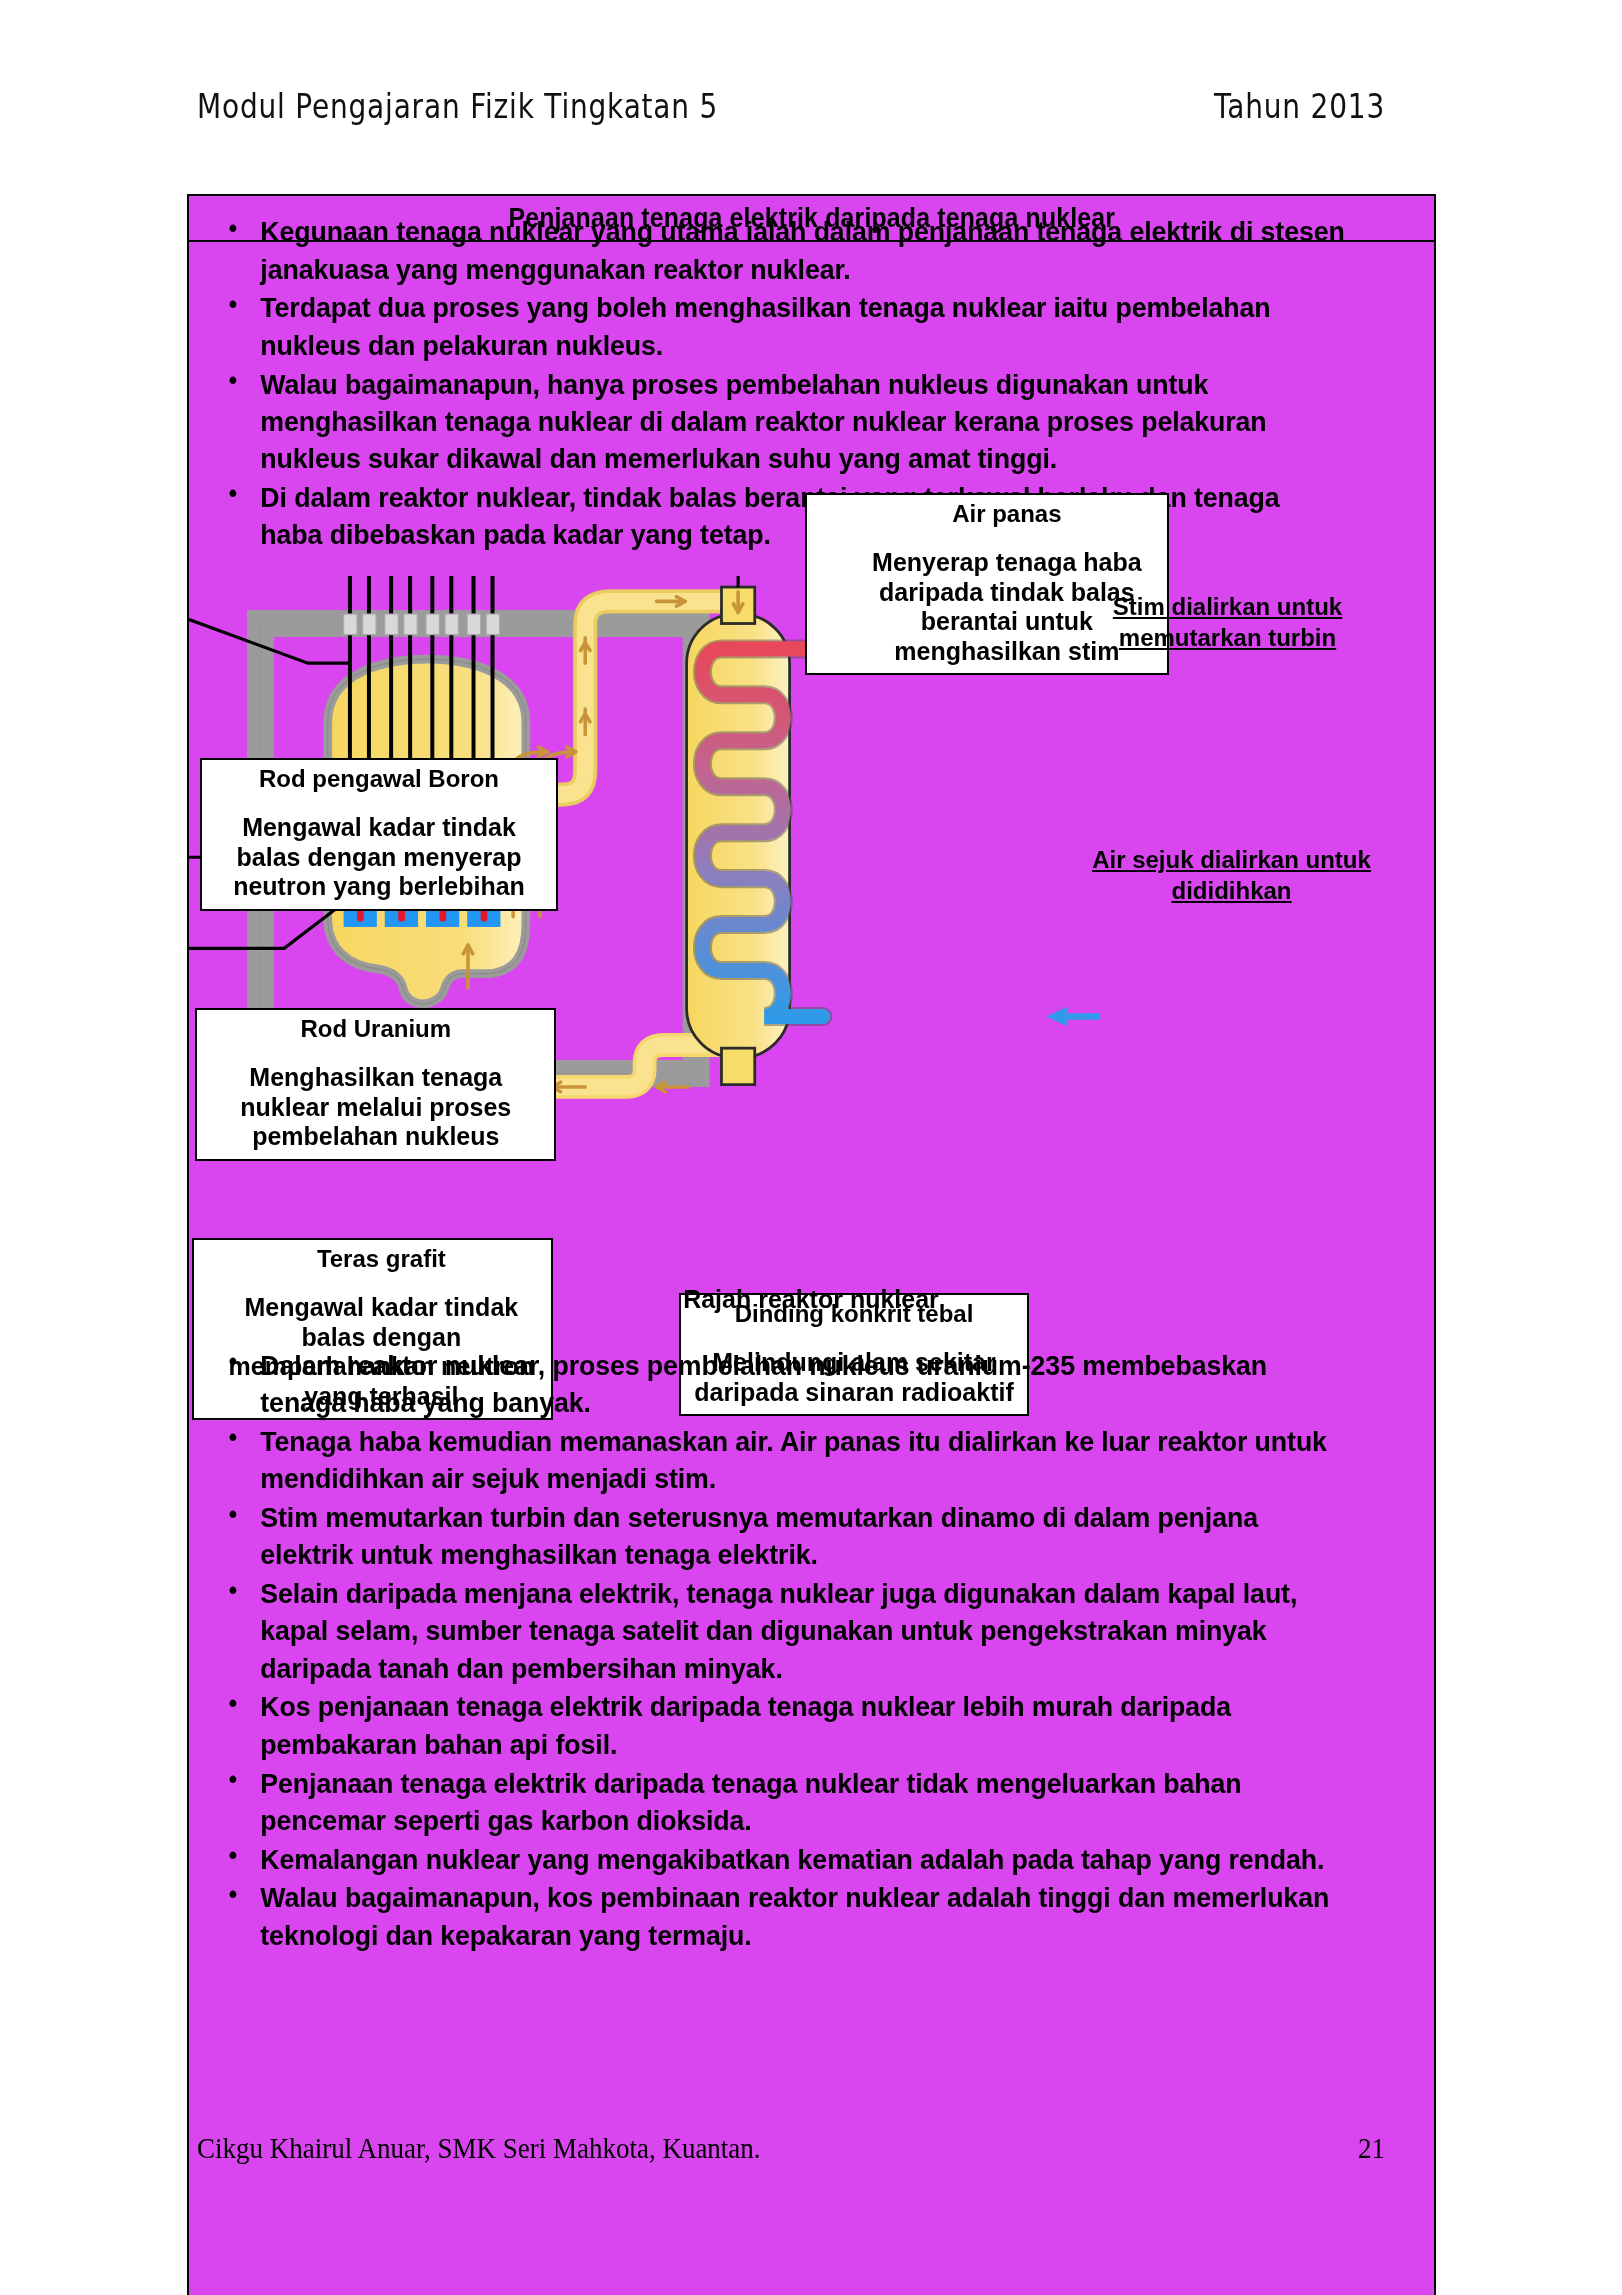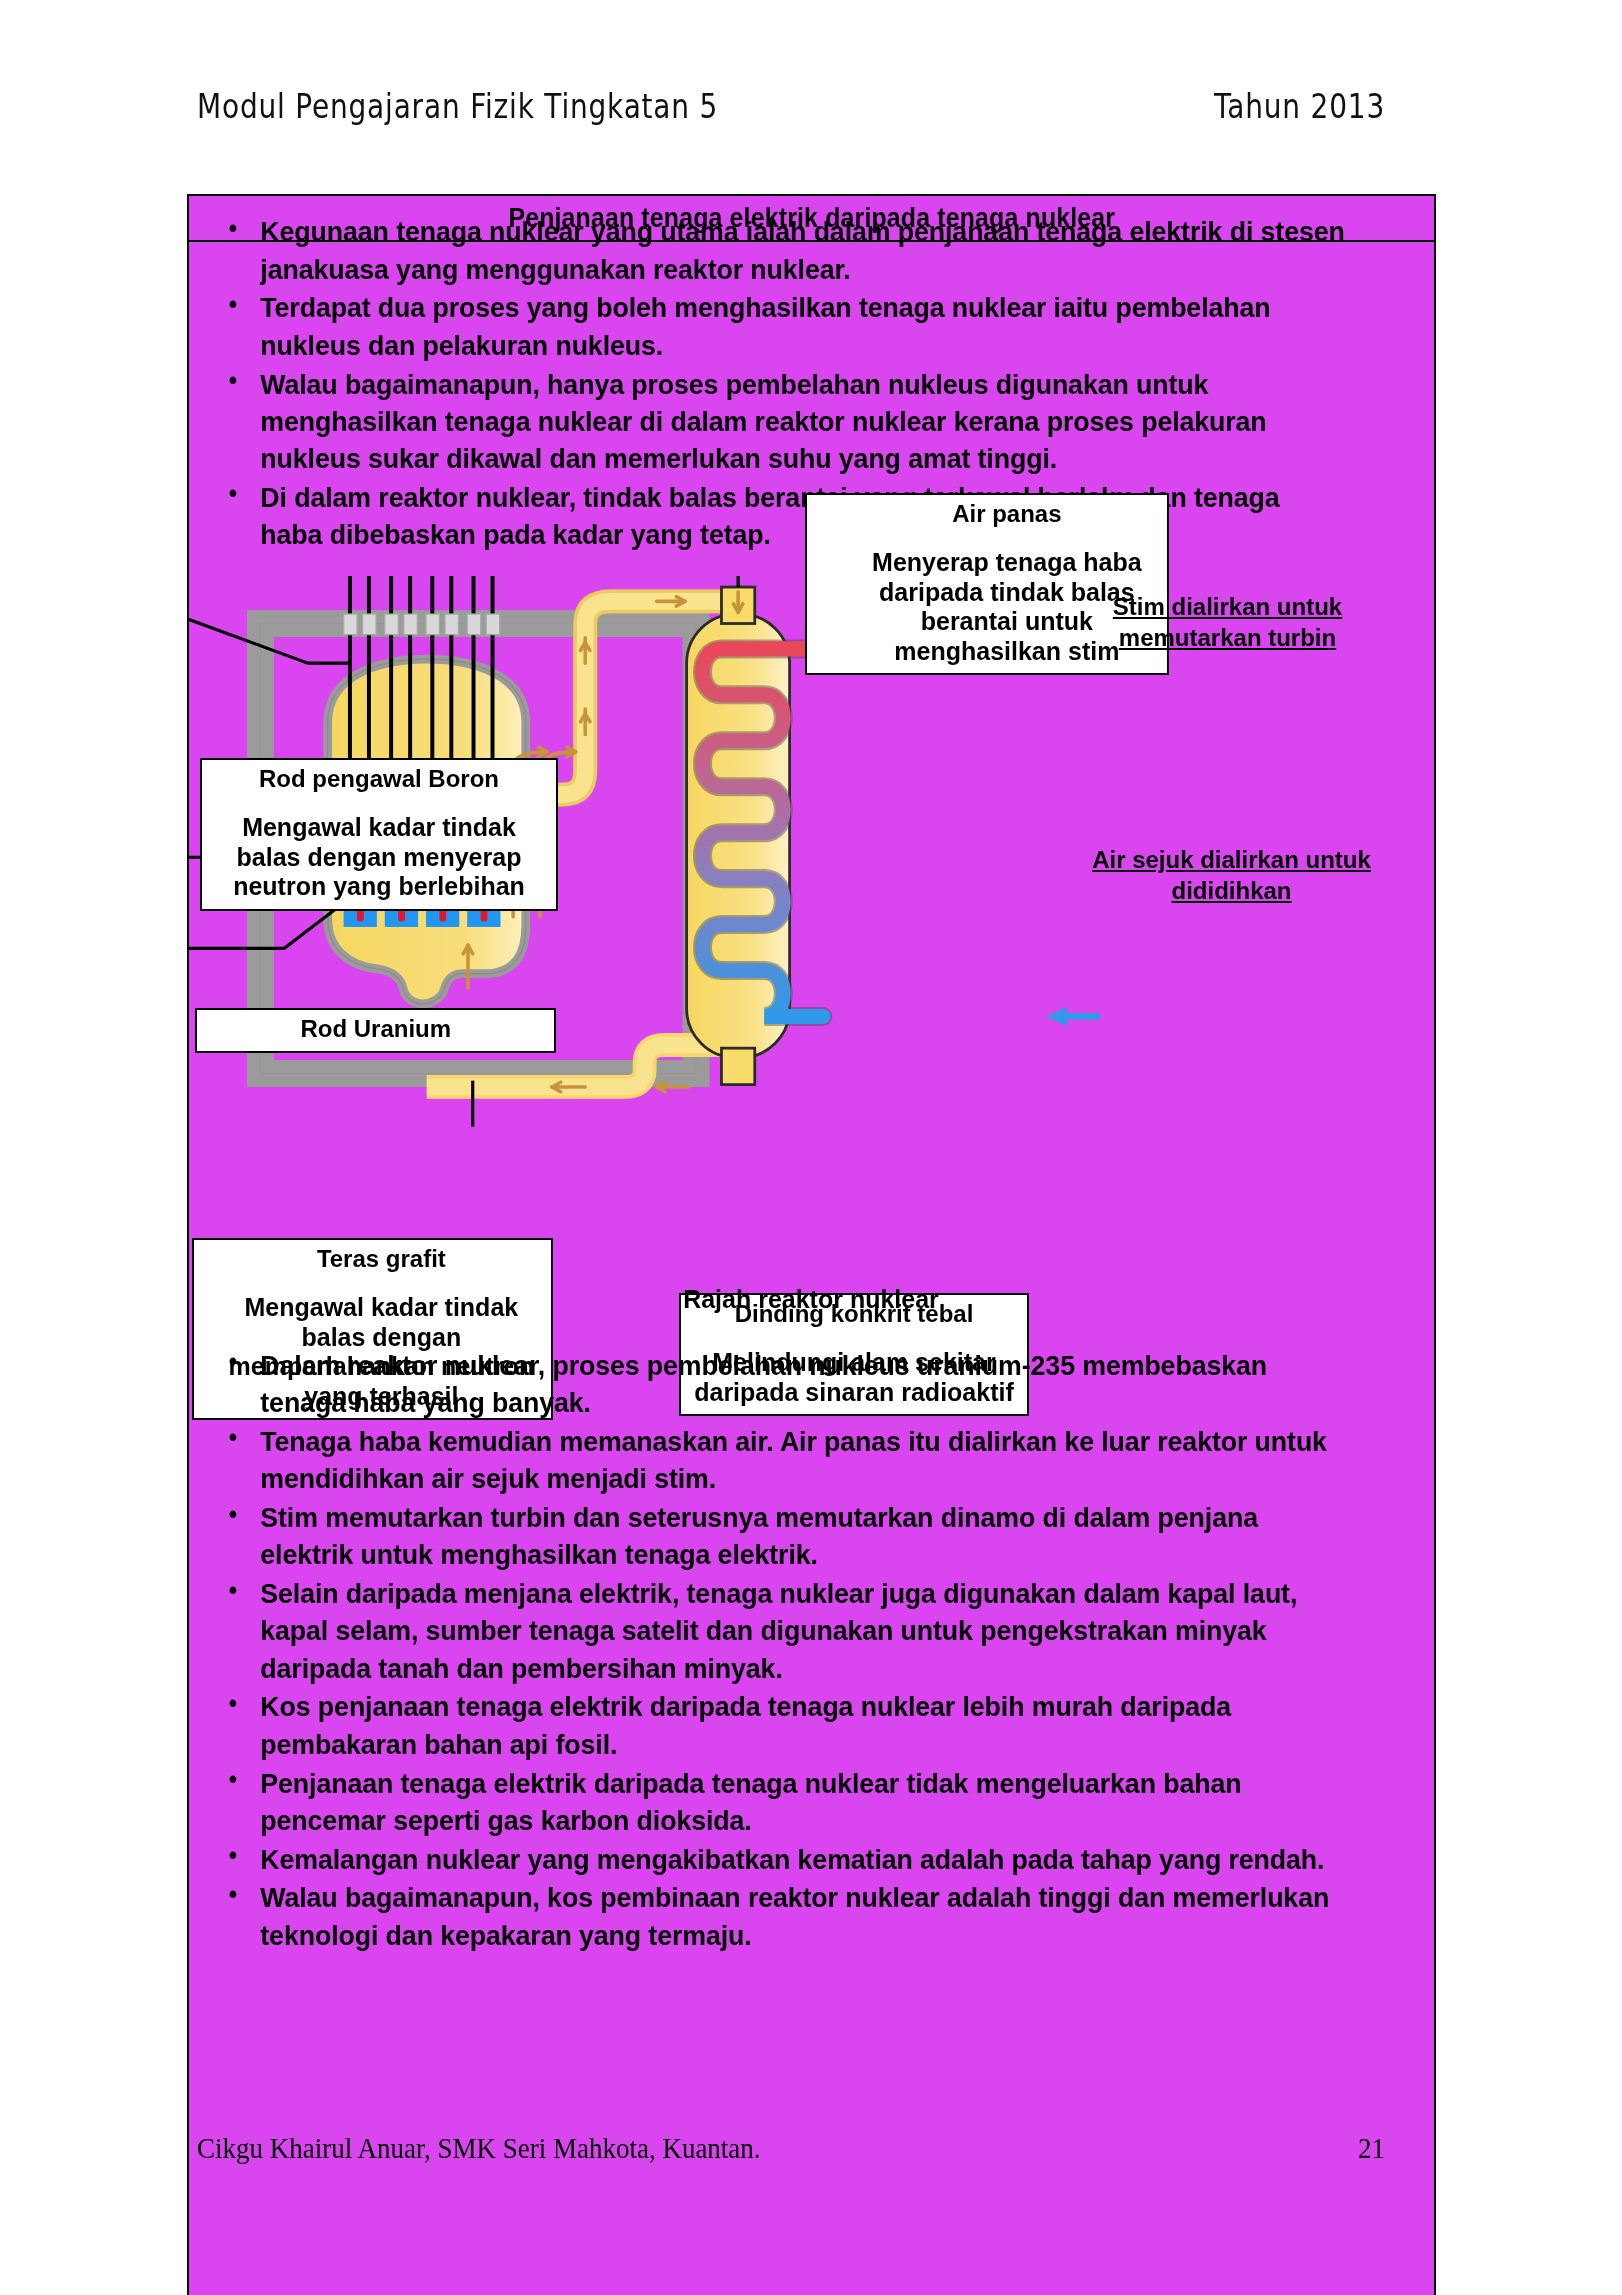--- a/index.html
+++ b/index.html
@@ -330,20 +330,21 @@
         <span class="c-sub">Menyerap tenaga haba daripada tindak balas berantai untuk menghasilkan stim</span>
       </div>
 
       <div class="callout co-boron">
         <span class="c-title">Rod pengawal Boron</span>
         <span class="c-sub">Mengawal kadar tindak balas dengan menyerap neutron yang berlebihan</span>
       </div>
 
       <div class="callout co-uran">
         <span class="c-title">Rod Uranium</span>
+        <span class="c-sub">Menghasilkan tenaga nuklear melalui proses pembelahan nukleus</span>
       </div>
 
       <div class="callout co-teras">
         <span class="c-title">Teras grafit</span>
         <span class="c-sub">Mengawal kadar tindak balas dengan memperlahankan neutron yang terhasil</span>
       </div>
 
       <div class="callout co-konkrit">
         <span class="c-title">Dinding konkrit tebal</span>
         <span class="c-sub">Melindungi alam sekitar daripada sinaran radioaktif</span>

